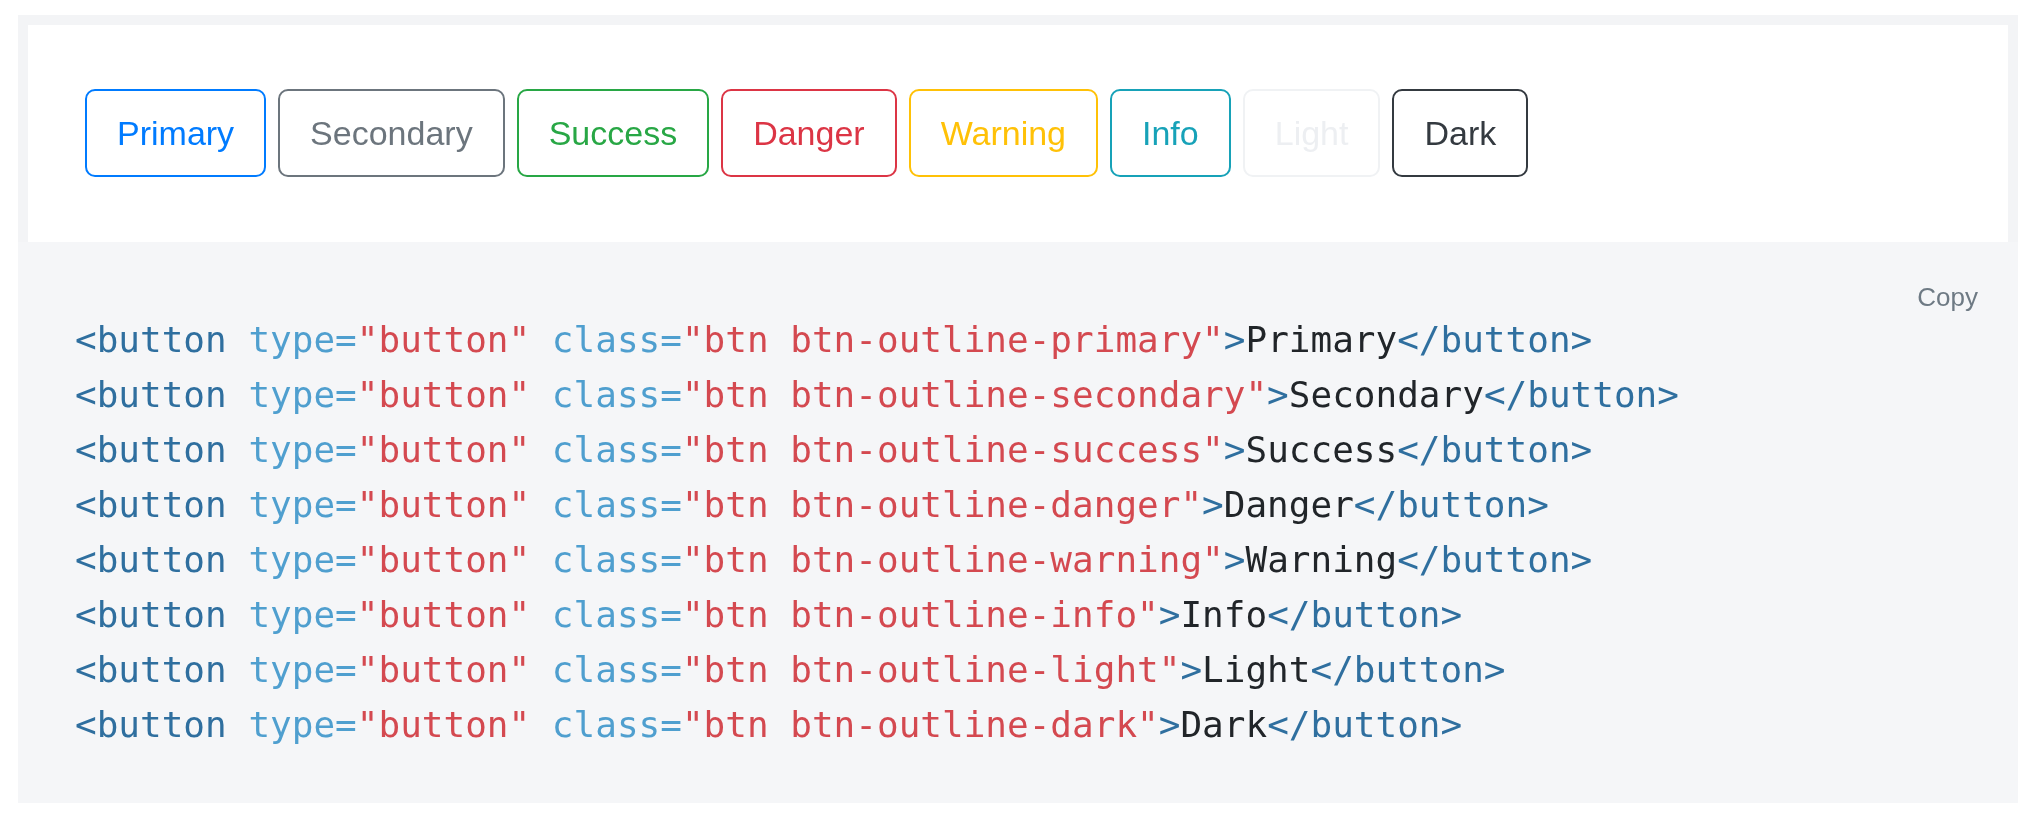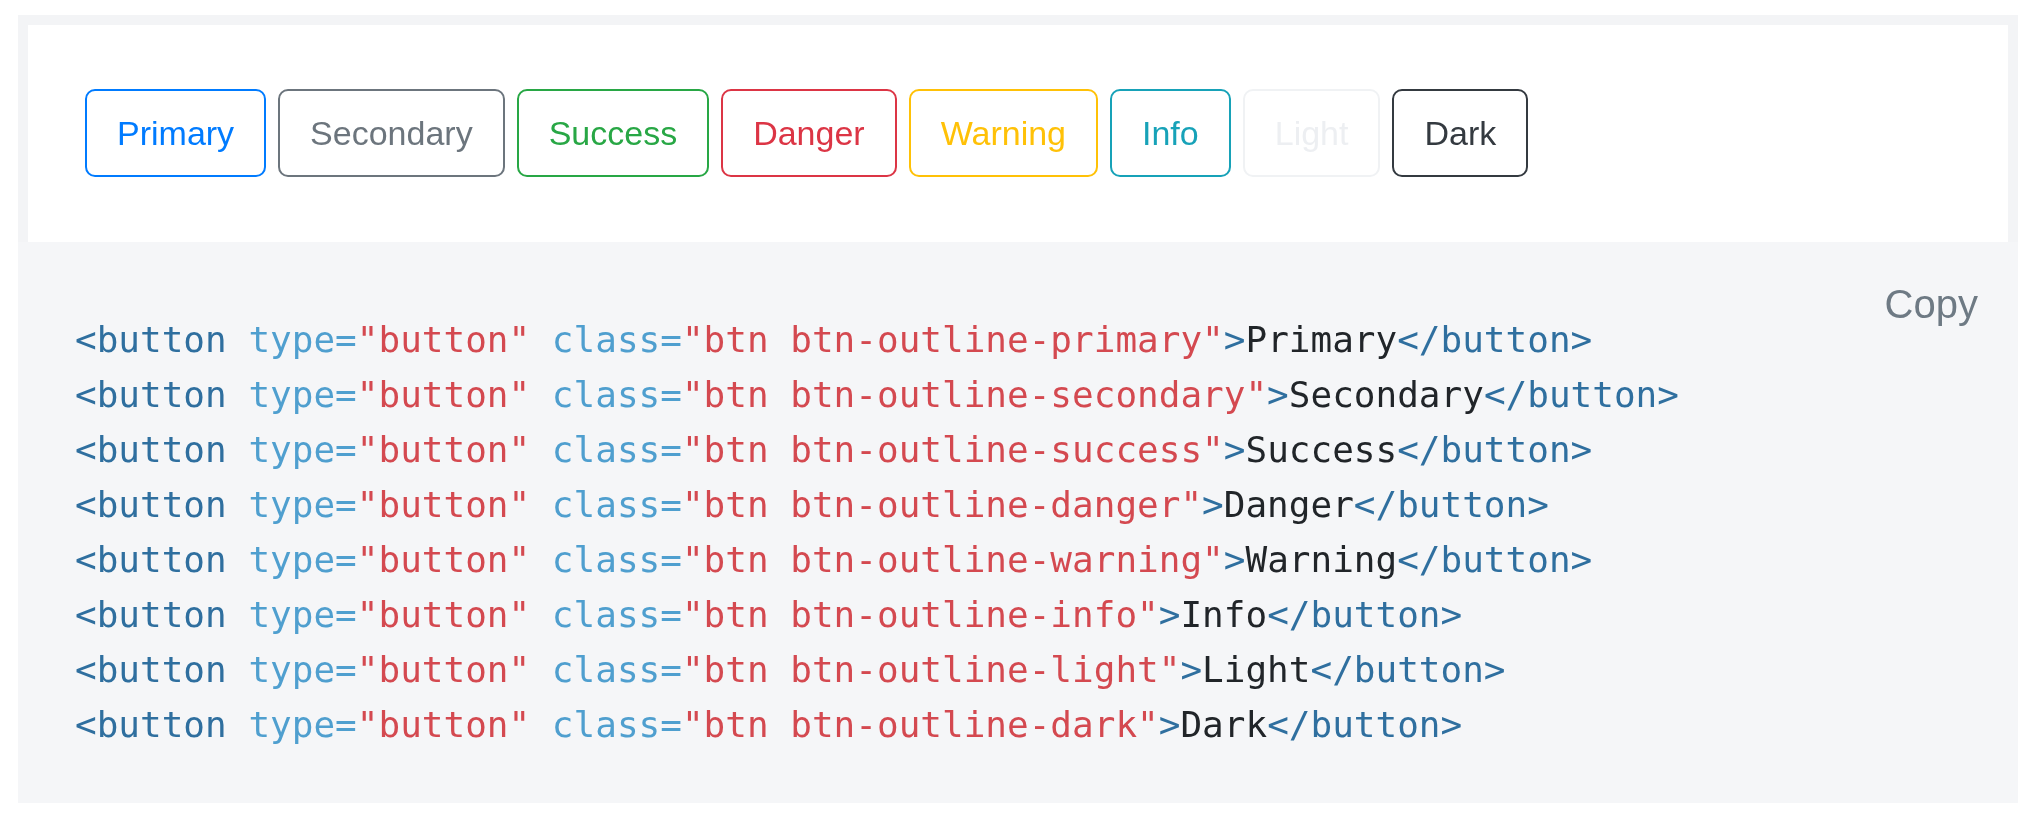--- a/index.html
+++ b/index.html
@@ -47,21 +47,21 @@
   }
 
   .copy-btn {
     position: absolute;
     top: 40px;
     right: 40px;
     background: transparent;
     border: none;
     padding: 0;
     font-family: "Liberation Sans", "DejaVu Sans", sans-serif;
-    font-size: 40px;
+    font-size: 26px;
     color: var(--copycolor, #6e7a84);
     cursor: pointer;
   }
 
   .code-block {
     font-family: "DejaVu Sans Mono", "Liberation Mono", monospace;
     font-size: 36px;
     line-height: 55px;
     white-space: pre;
   }

